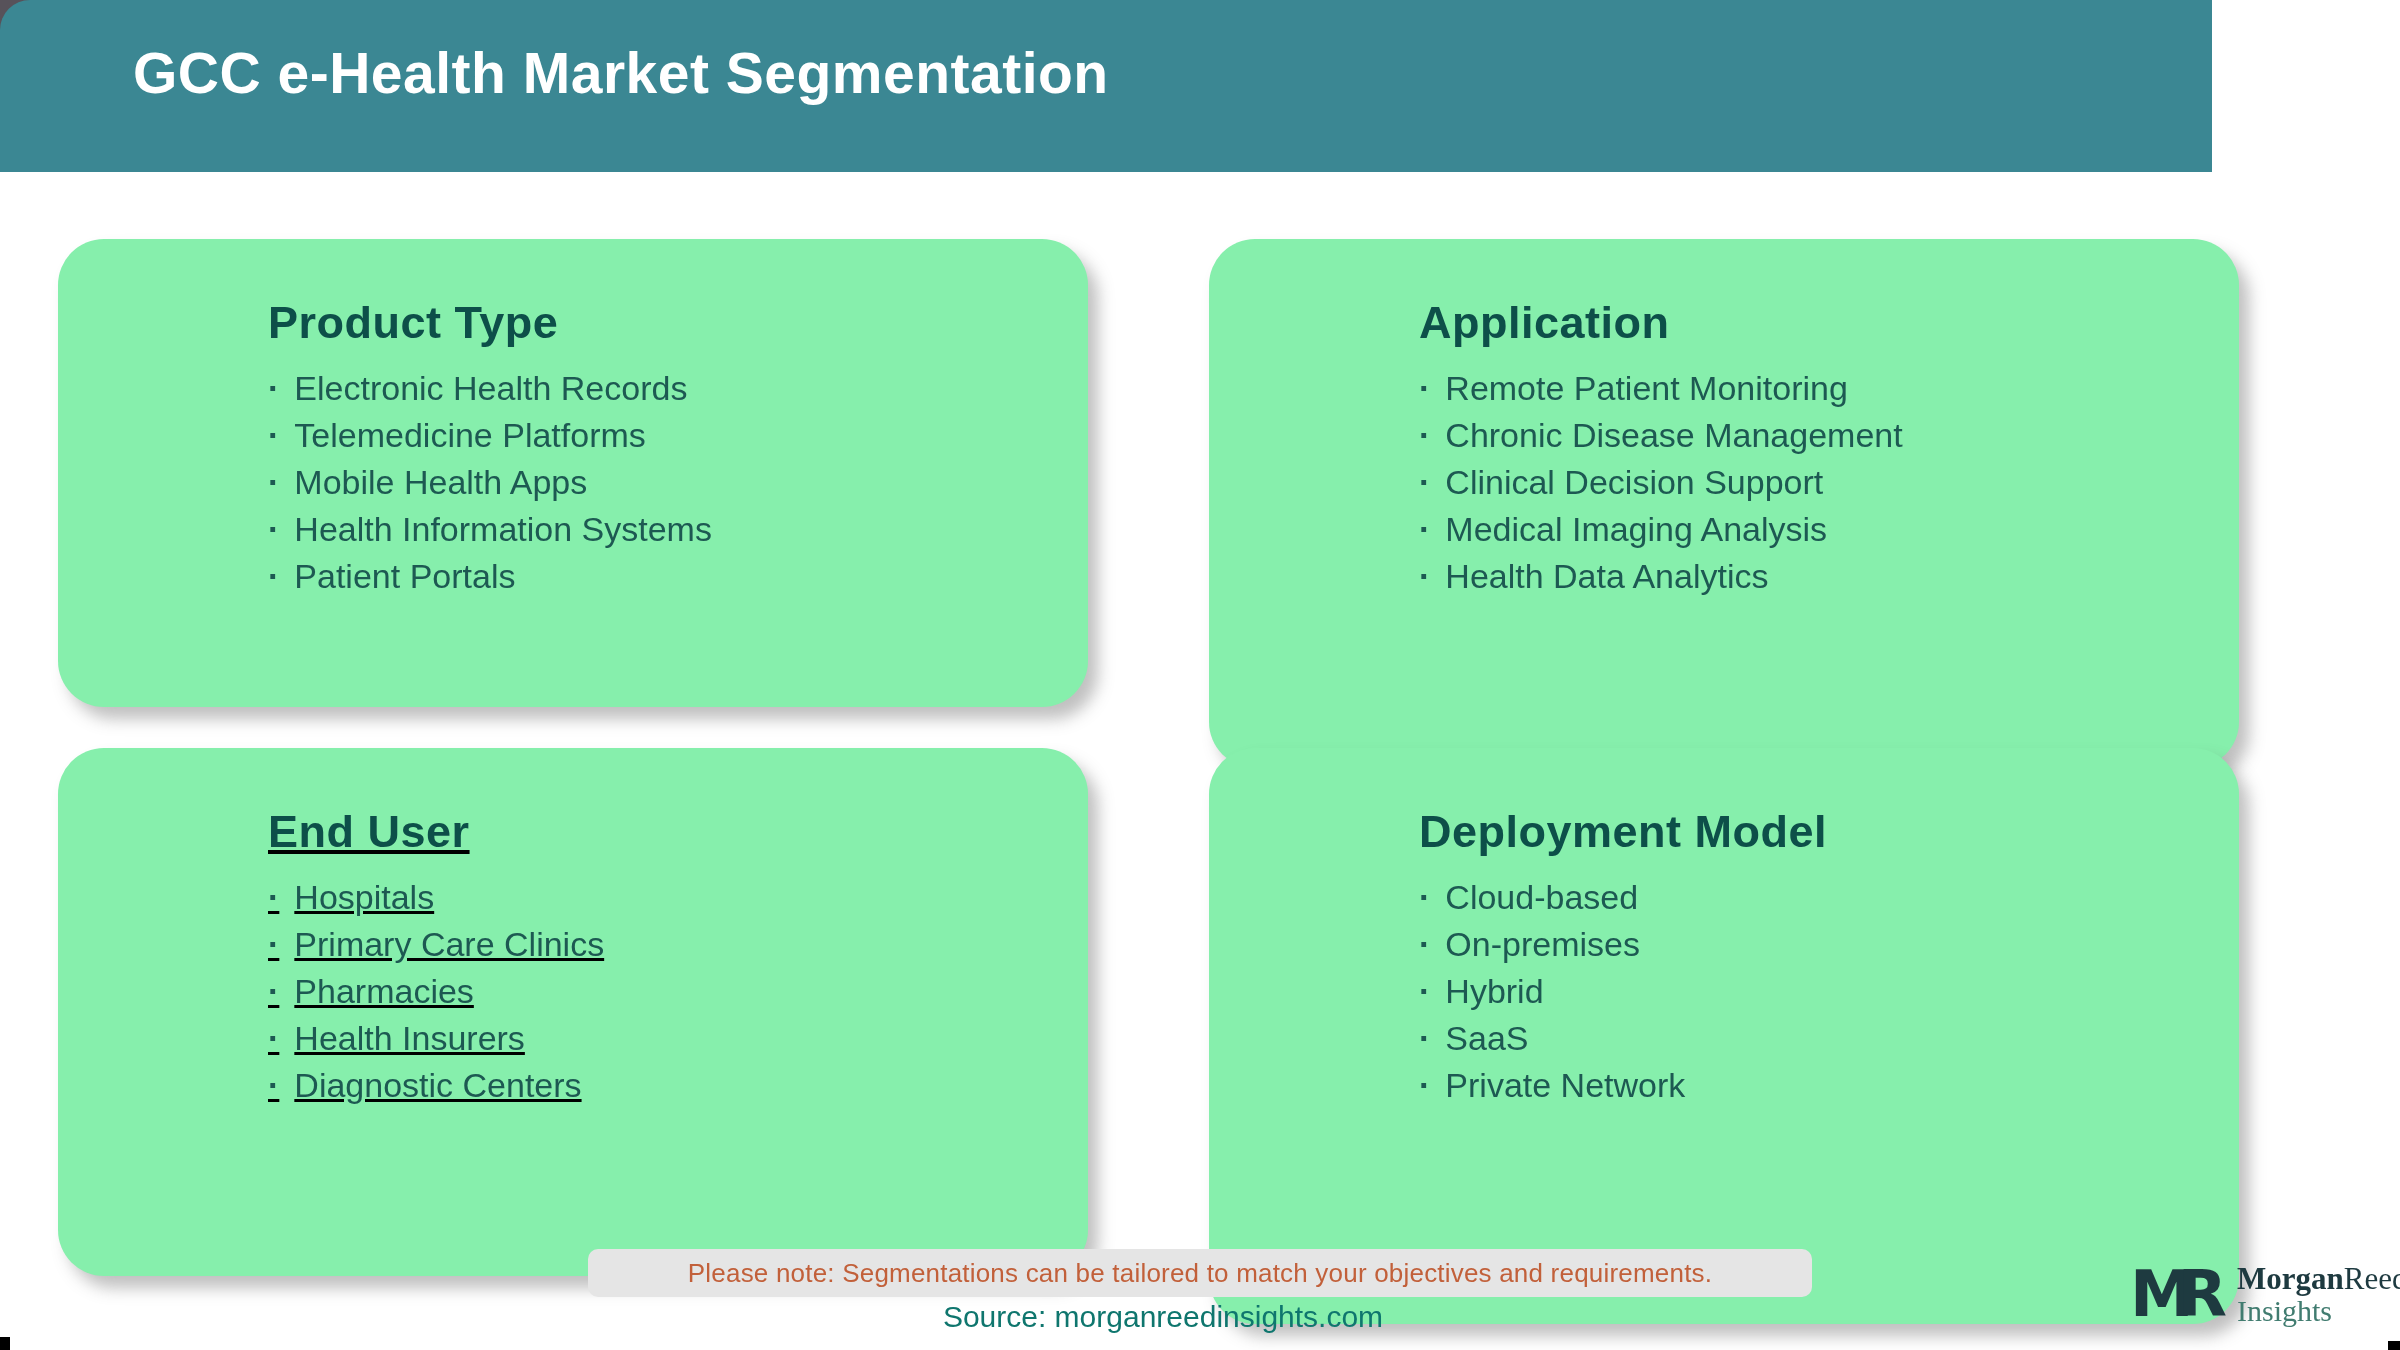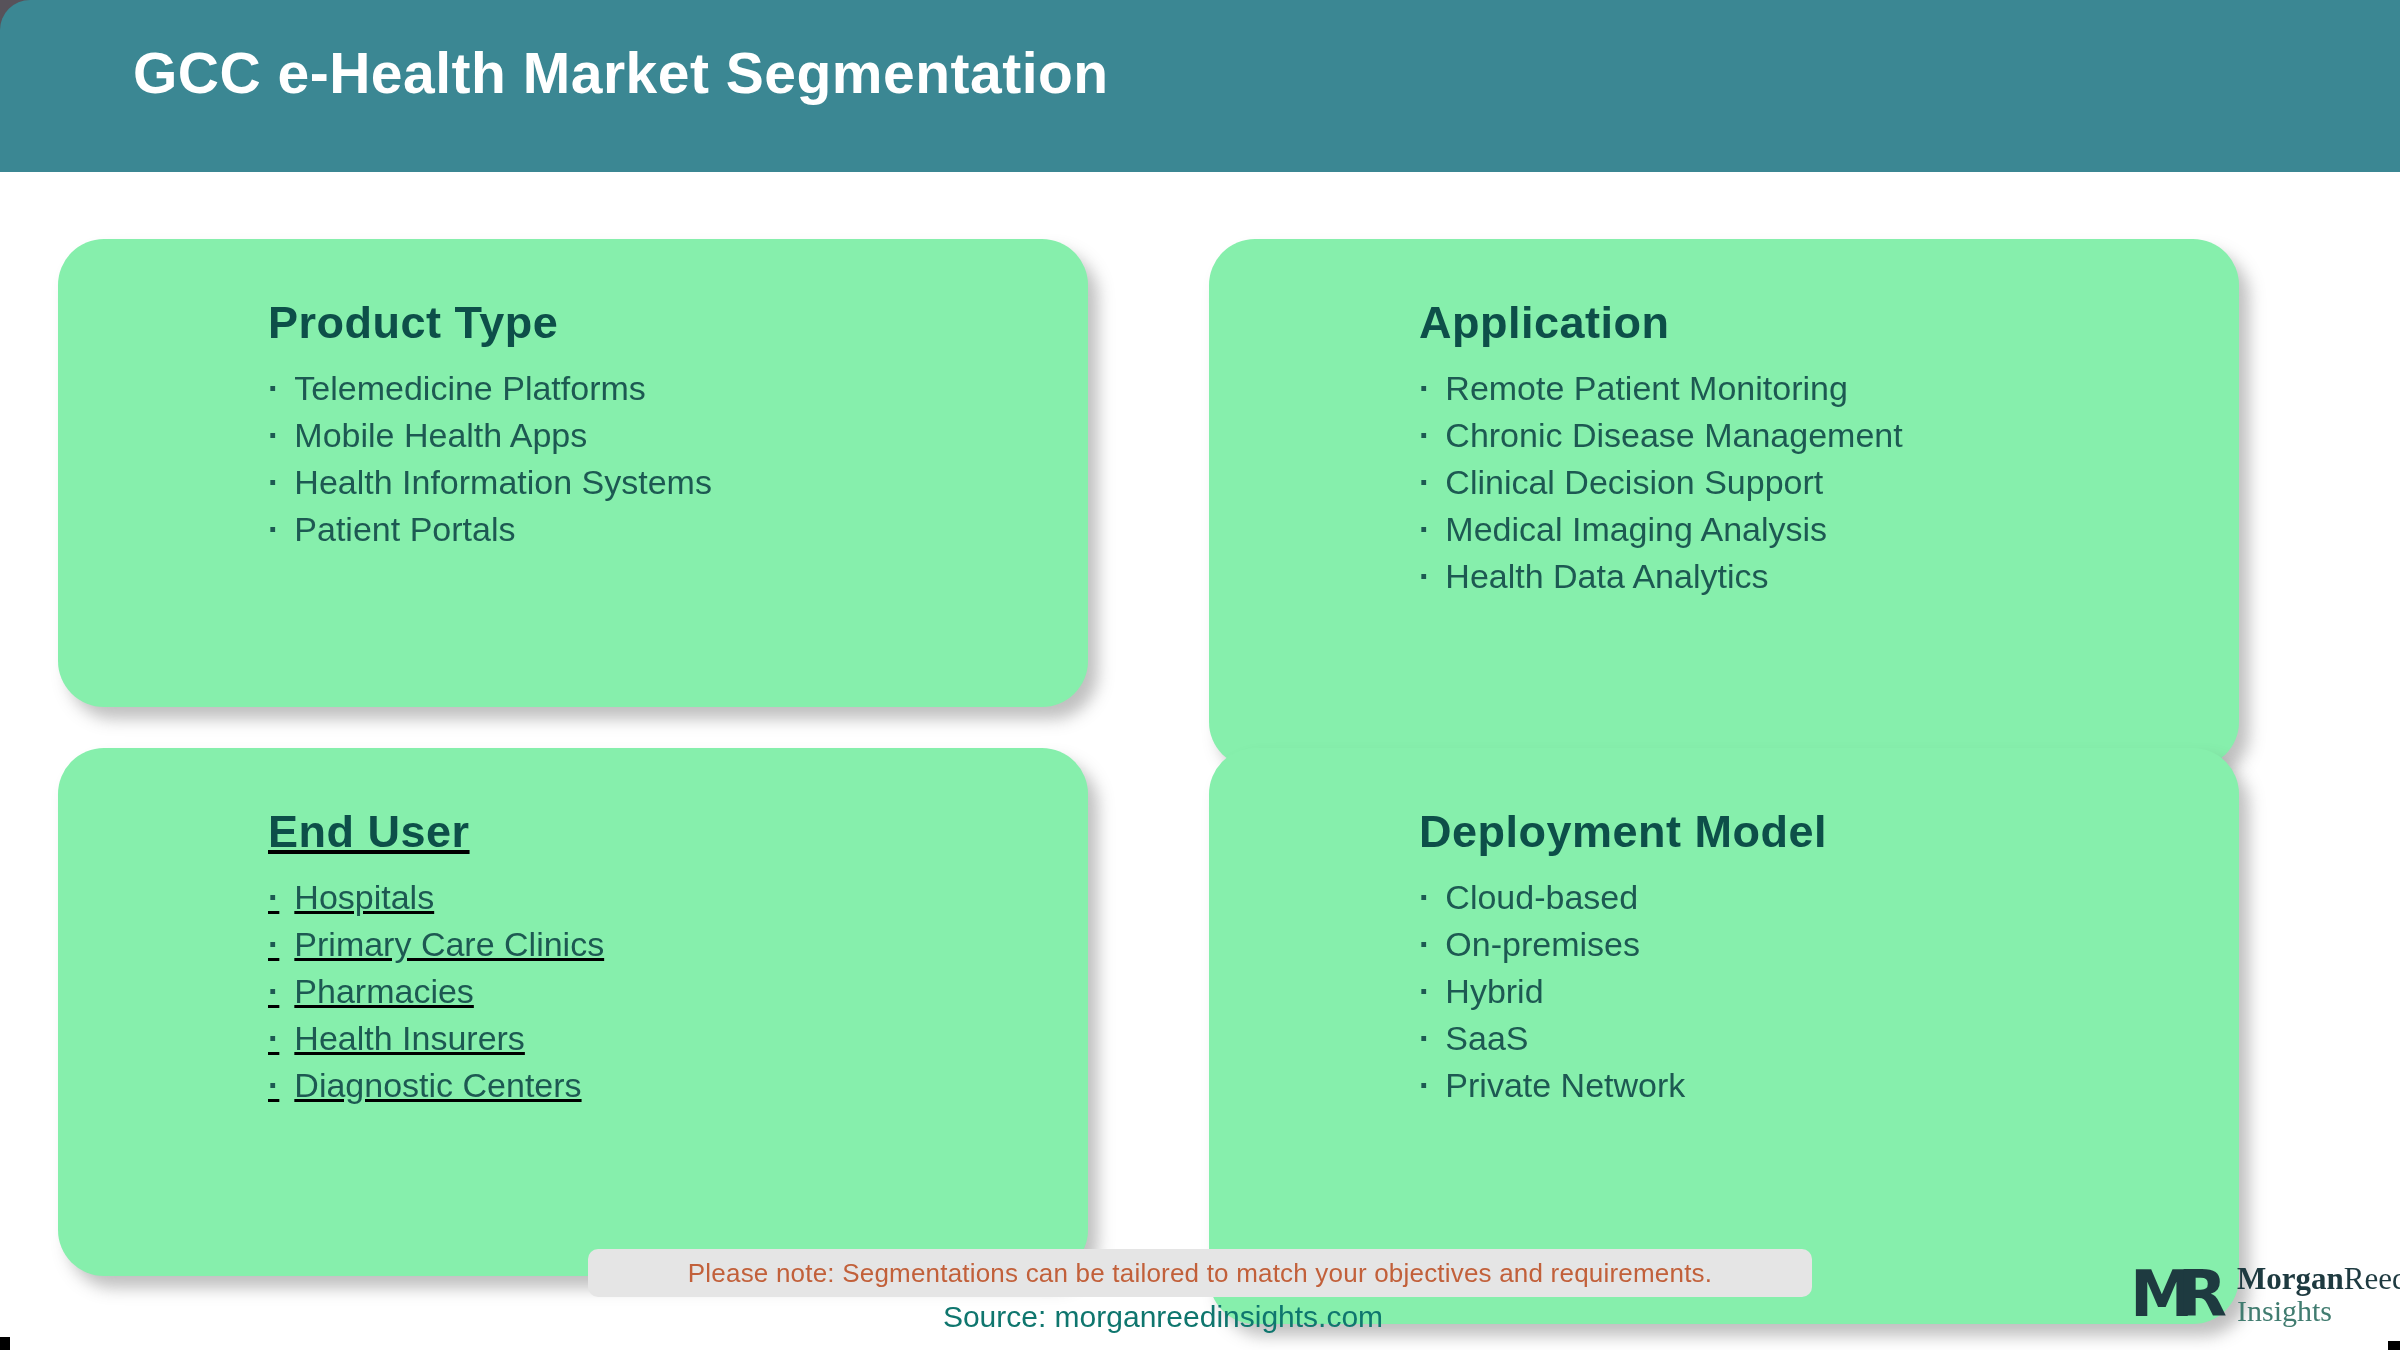--- a/index.html
+++ b/index.html
@@ -19,21 +19,21 @@
     background: #57525a;
   }
   .edge-notch {
     position: absolute; left: 0; top: 30px;
     width: 6px; height: 18px;
     background: #6f4b52;
   }
 
   .header {
     position: absolute; left: 0; top: 0;
-    width: 2400px; height: 172px;
+    width: 2212px; height: 172px;
     background: #3b8793;
     border-top-left-radius: 30px;
   }
   .header-title {
     position: absolute; left: 133px; top: 40px;
     font-size: 57px; font-weight: 700;
     color: #ffffff; letter-spacing: 0.5px;
   }
 
   .card {
@@ -113,20 +113,21 @@
 <div class="corner-backdrop"></div>
 <div class="edge-notch"></div>
 
 <div class="header">
   <div class="header-title">GCC e-Health Market Segmentation</div>
 </div>
 
 <div class="card card-1">
   <div class="card-title">Product Type</div>
   <ul class="card-list">
+    <li class="card-item">Electronic Health Records</li>
     <li class="card-item">Telemedicine Platforms</li>
     <li class="card-item">Mobile Health Apps</li>
     <li class="card-item">Health Information Systems</li>
     <li class="card-item">Patient Portals</li>
   </ul>
 </div>
 
 <div class="card card-2">
   <div class="card-title">Application</div>
   <ul class="card-list">

